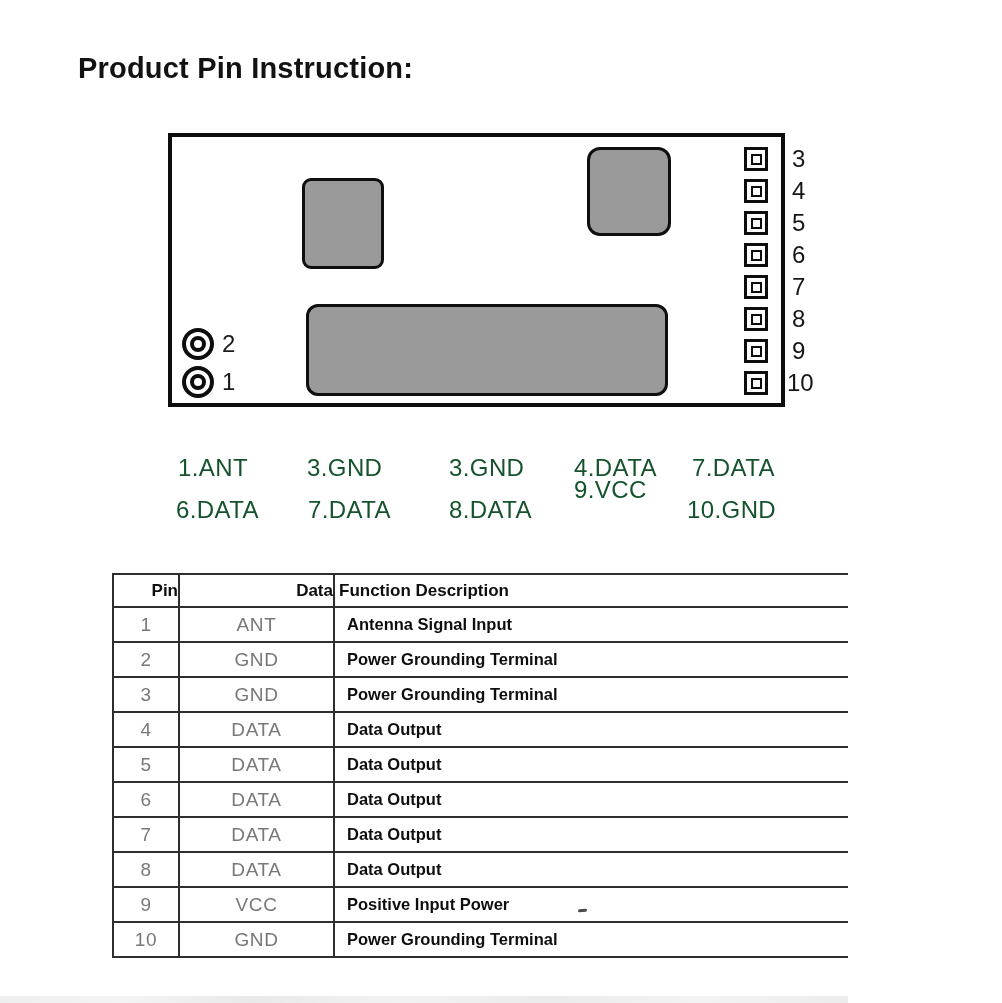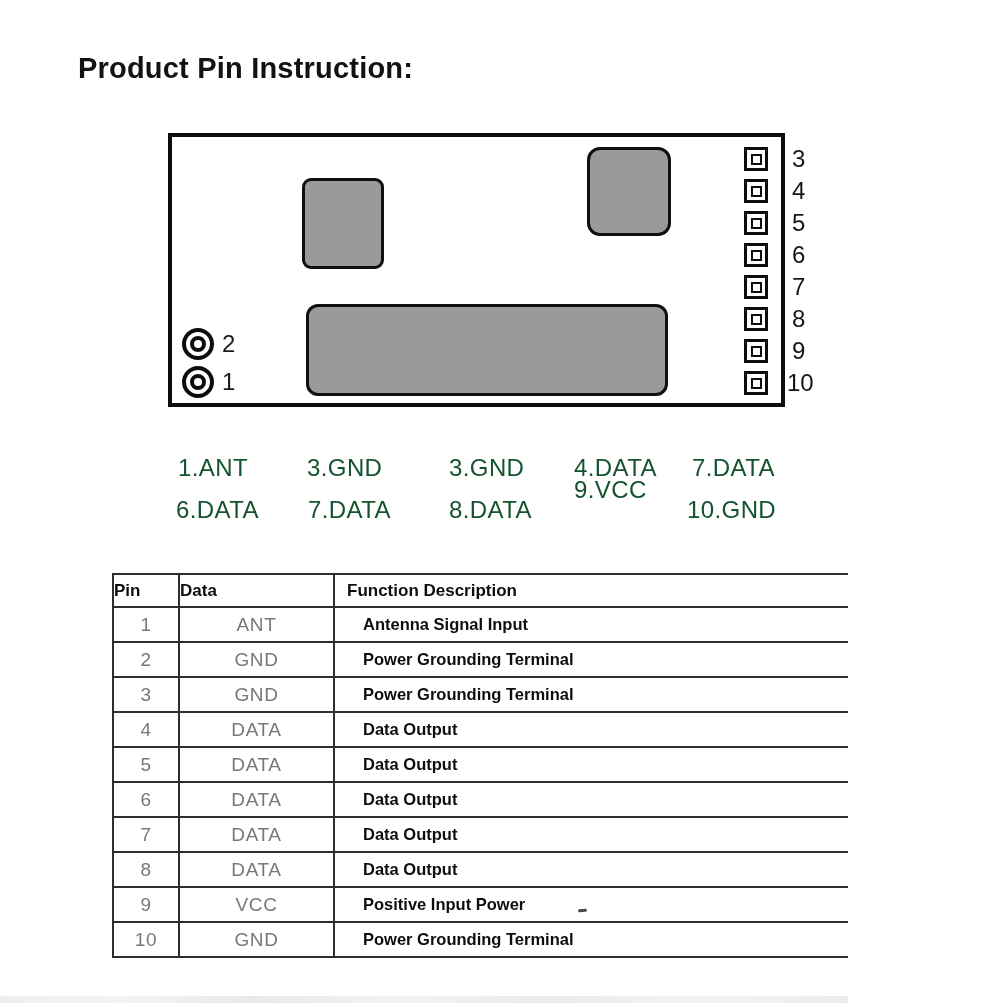--- a/index.html
+++ b/index.html
@@ -64,30 +64,30 @@
   }
   .pin-table col.c1{width:66px;}
   .pin-table col.c2{width:155px;}
   .pin-table col.c3{width:520px;}
   .pin-table th,.pin-table td{
     border:2px solid #2e2e2e;box-sizing:border-box;padding:0;
   }
   .pin-table tr{height:35px;}
   .pin-table tr.hdr{height:33px;}
   .pin-table th{
-    font-size:17px;font-weight:700;color:#0e0e0e;text-align:left;
-  }
-  .pin-table th.desc{text-align:left;padding-left:12px;}
+    font-size:17px;font-weight:700;color:#0e0e0e;text-align:right;
+  }
+  .pin-table th.desc{text-align:left;padding-left:4px;}
   .pin-table td.num,.pin-table td.nm{
     font-size:19px;color:#787878;text-align:center;letter-spacing:.6px;
     font-weight:400;
   }
   .pin-table td.desc{
     font-size:16.5px;font-weight:700;color:#0e0e0e;text-align:left;
-    padding-left:28px;
+    padding-left:12px;
   }
   
   .stray-mark{
     position:absolute;left:578px;top:909px;width:9px;height:3px;
     background:#4a4a4a;border-radius:2px;transform:rotate(-6deg);
   }
   
   .bottom-strip{
     position:absolute;left:0;bottom:0;width:1002px;height:7px;
     background:linear-gradient(to right,

